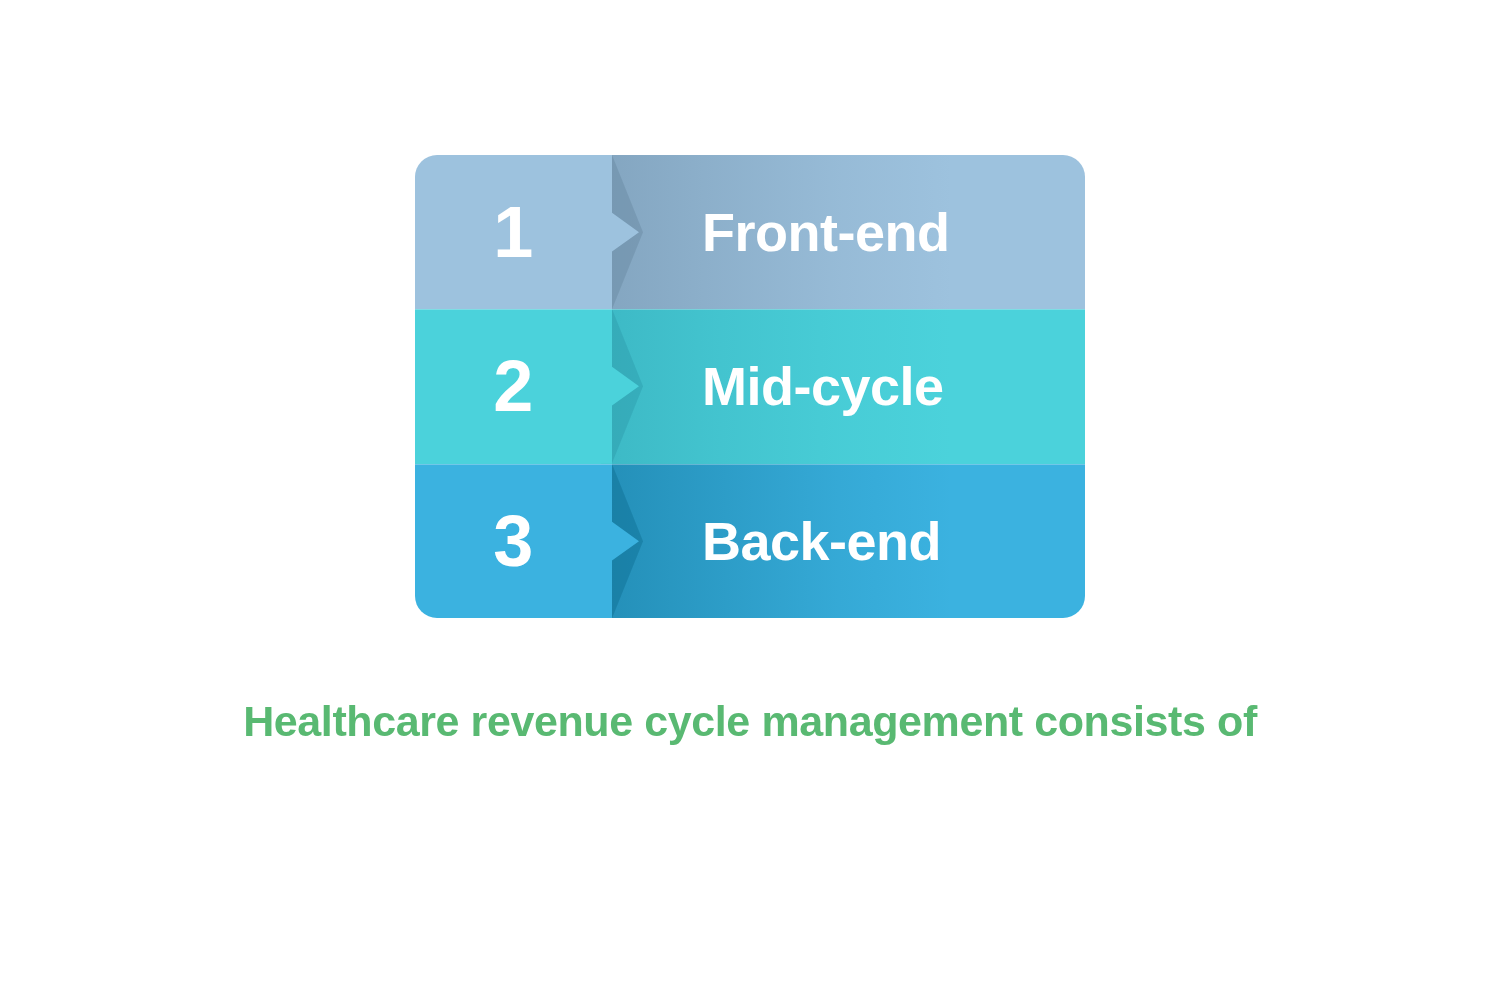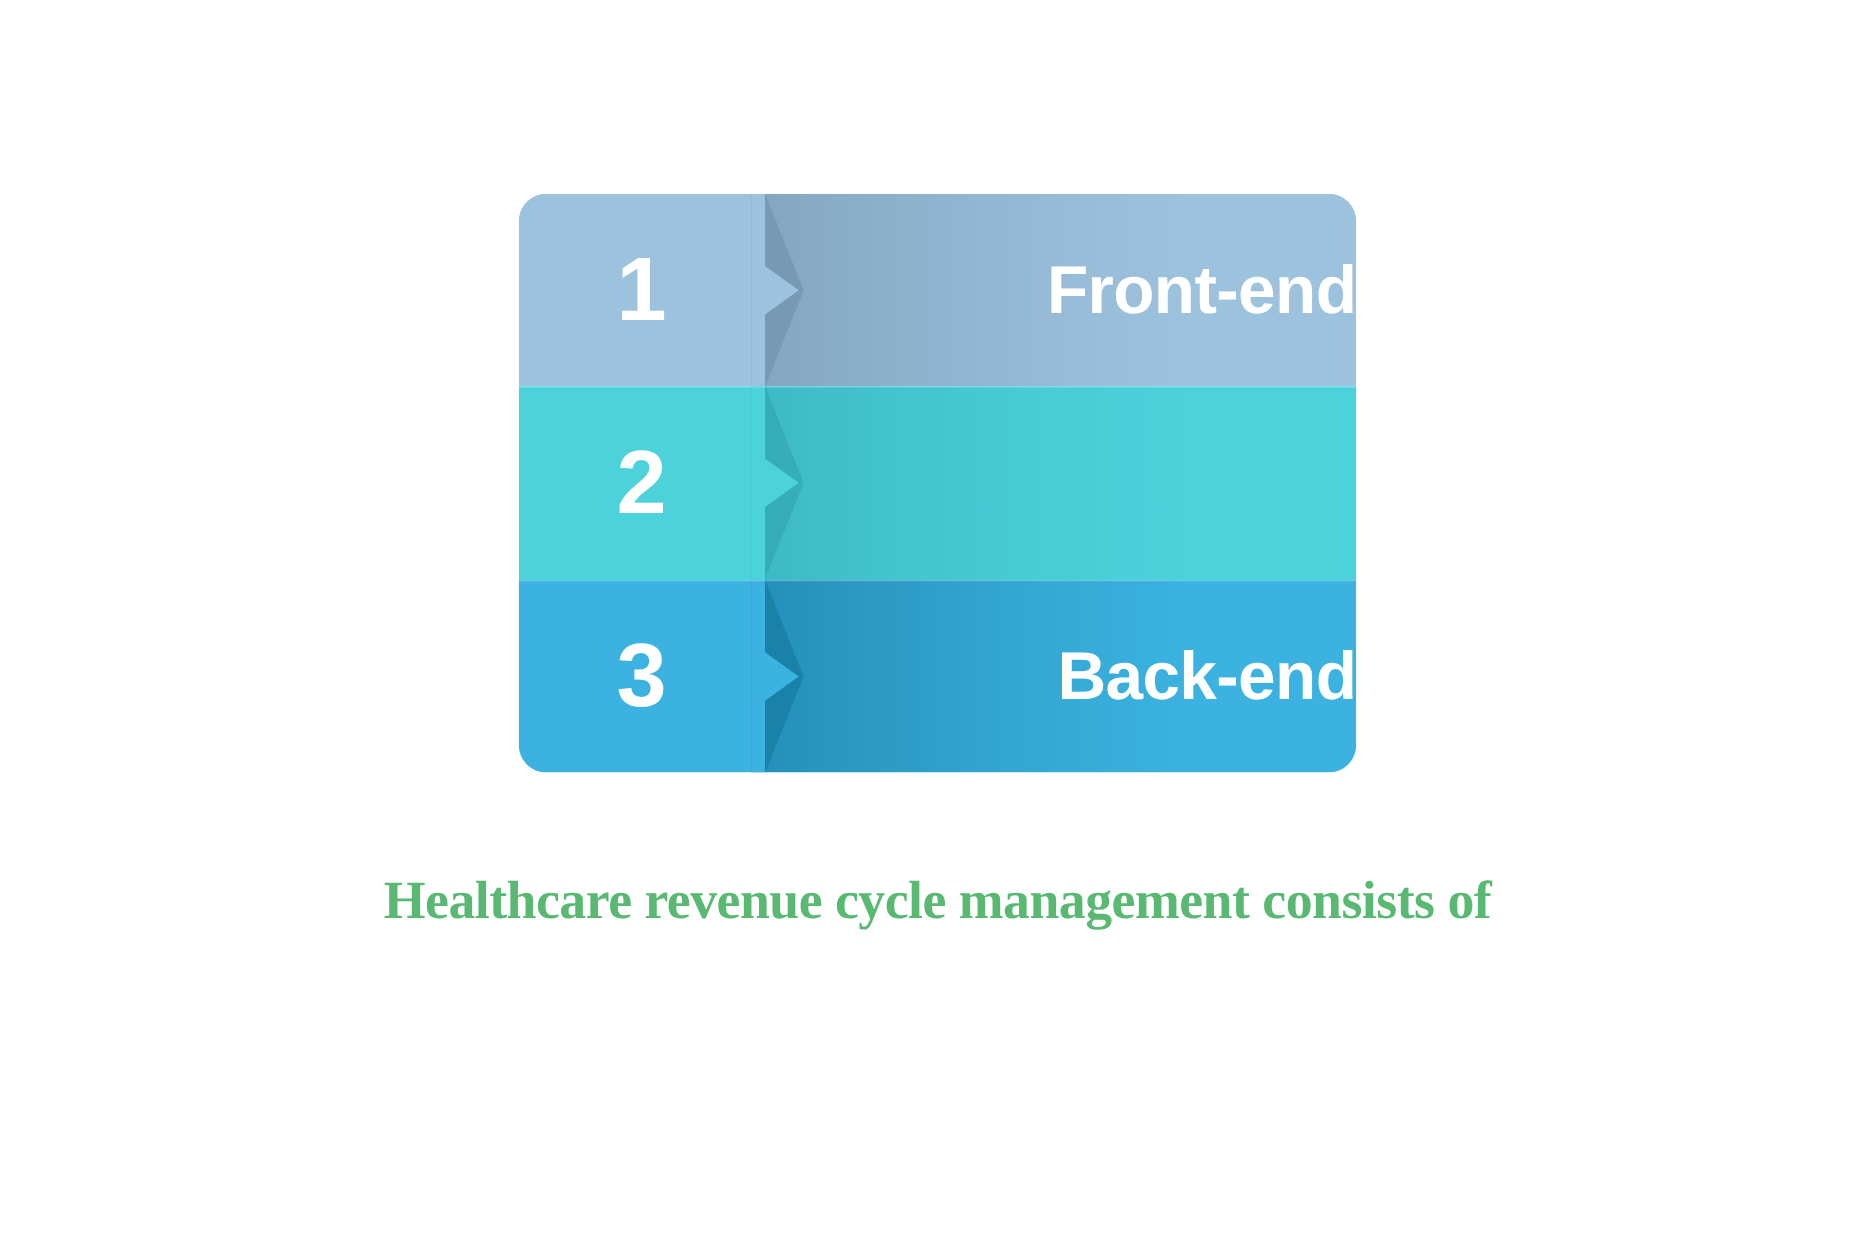--- a/index.html
+++ b/index.html
@@ -57,21 +57,21 @@
     font-family: "Liberation Sans", sans-serif;
     user-select: none;
   }
 
   
   .row-label-panel {
     position: relative;
     flex: 1 1 auto;
     display: flex;
     align-items: center;
-    justify-content: flex-end;
+    justify-content: flex-start;
     padding-left: 90px;
     z-index: 3;
   }
   .row-label {
     color: #ffffff;
     font-size: 54px;
     font-weight: 700;
     line-height: 1;
     letter-spacing: -0.5px;
     white-space: nowrap;
@@ -145,21 +145,21 @@
     position: absolute;
     left: 0;
     top: 690px;
     width: 1500px;
     text-align: center;
     color: #59b972;
     font-size: 43px;
     font-weight: 700;
     line-height: 1.45;
     letter-spacing: -0.4px;
-    font-family: Liberation Serif, serif;
+    font-family: Liberation Sans, sans-serif;
   }
   #caption .caption-line { display: block; }
 </style>
 </head>
 <body>
 
 <div id="rcm-card">
 
   <div class="rcm-row" id="row-1">
     <div class="row-shade"></div>
@@ -182,20 +182,23 @@
     <div class="row-shade"></div>
     <div class="row-chevron">
       <svg viewBox="0 0 42 155" preserveAspectRatio="none" aria-hidden="true">
         <path d="M0,0 L11,0 L42,77.5 L11,155 L0,155 L0,0 Z" fill="rgba(30,130,150,0.26)"></path>
         <path d="M11,0 L11,58 L38,77.5 L11,97 L11,155 L0,155 L0,0 Z" fill="rgba(75,210,219,1)"></path>
       </svg>
     </div>
     <div class="row-number-panel">
       <span class="row-number">2</span>
     </div>
+    <div class="row-label-panel">
+      <span class="row-label">Mid-cycle</span>
+    </div>
   </div>
 
   <div class="rcm-row" id="row-3">
     <div class="row-divider"></div>
     <div class="row-shade"></div>
     <div class="row-chevron">
       <svg viewBox="0 0 42 155" preserveAspectRatio="none" aria-hidden="true">
         <path d="M0,0 L11,0 L42,77.5 L11,155 L0,155 L0,0 Z" fill="rgba(10,105,140,0.40)"></path>
         <path d="M11,0 L11,58 L38,77.5 L11,97 L11,155 L0,155 L0,0 Z" fill="rgba(59,178,224,1)"></path>
       </svg>

